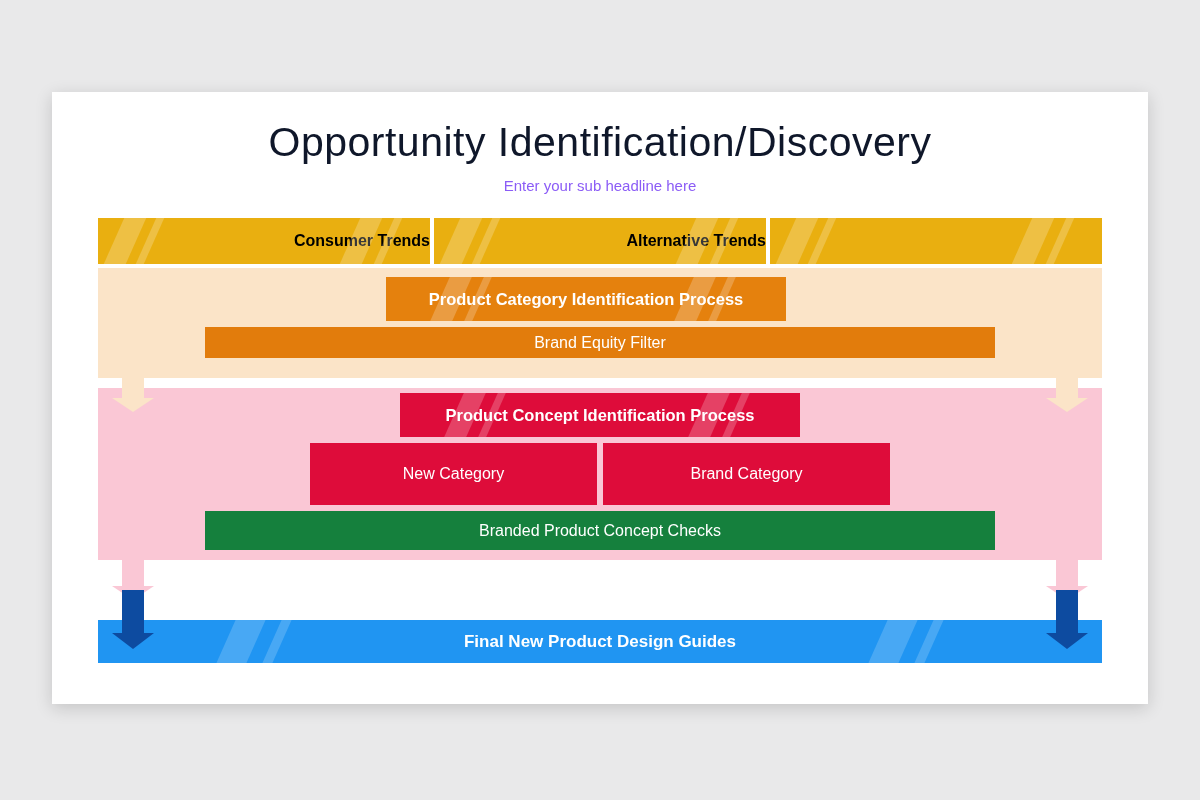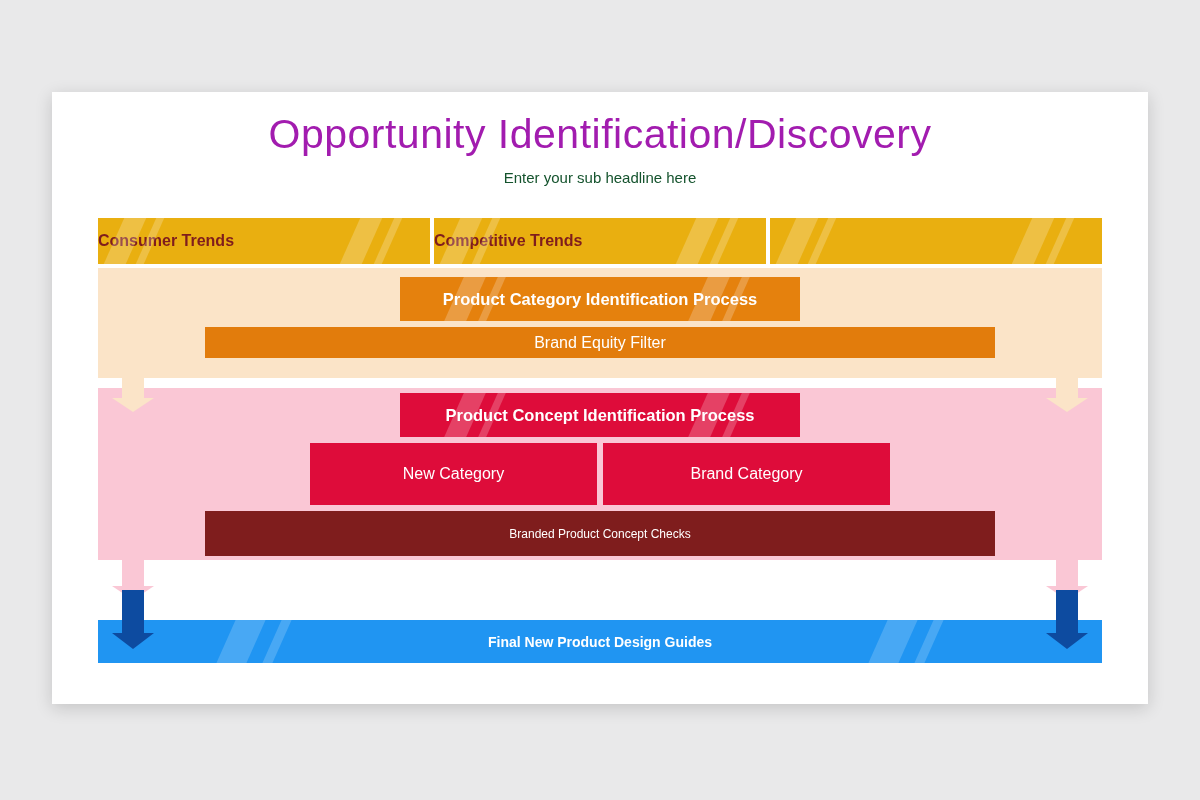--- a/index.html
+++ b/index.html
@@ -12,64 +12,64 @@
   .stage { position:relative; width:1200px; height:800px; }
 
   .slide {
     position:absolute; left:52px; top:92px;
     width:1096px; height:612px;
     background:#ffffff;
     box-shadow:0 4px 16px rgba(0,0,0,.16);
   }
 
   .title {
-    margin:0; padding-top:19px;
+    margin:0; padding-top:27px;
     text-align:center;
     font-size:41px; font-weight:400;
-    color:#a21caf; letter-spacing:.5px;
+    color:#0f172a; letter-spacing:.5px;
   }
   .subtitle {
     margin:11px 0 0 0;
     text-align:center;
-    font-size:15px; color:#14532d;
+    font-size:15px; color:#8b5cf6;
   }
 
   .content { position:absolute; left:46px; top:126px; width:1004px; height:450px; }
 
   .bar {
     position:absolute;
     display:flex; align-items:center; justify-content:center;
     color:#ffffff; text-align:center;
     overflow:hidden;
   }
   .bar span { position:relative; z-index:2; }
 
   
   .row-trends { position:absolute; left:0; top:0; width:1004px; height:46px; display:flex; gap:4px; }
   .trend-bar {
     position:relative; flex:1; height:46px;
     background:#e9af10;
-    display:flex; align-items:center; justify-content:flex-start;
-    color:#7f1d1d; font-weight:bold; font-size:16px;
+    display:flex; align-items:center; justify-content:flex-end;
+    color:#000000; font-weight:bold; font-size:16px;
     overflow:hidden;
   }
 
   .band-peach { position:absolute; left:0; top:50px;  width:1004px; height:110px; background:#fbe4c8; }
   .band-pink  { position:absolute; left:0; top:170px; width:1004px; height:172px; background:#fac7d5; }
 
-  .bar-orange-header { left:302px; top:59px;  width:400px; height:44px; background:#e5810d; font-weight:bold; font-size:16.5px; }
+  .bar-orange-header { left:288px; top:59px;  width:400px; height:44px; background:#e5810d; font-weight:bold; font-size:16.5px; }
   .bar-orange-filter { left:107px; top:109px; width:790px; height:31px; background:#e27c0c; font-size:16px; }
 
   .bar-red-header { left:302px; top:175px; width:400px; height:44px; background:#de0c3a; font-weight:bold; font-size:16.5px; }
   .bar-red-new    { left:212px; top:225px; width:287px; height:62px; background:#de0c3a; font-size:16px; }
   .bar-red-core   { left:505px; top:225px; width:287px; height:62px; background:#de0c3a; font-size:16px; }
-  .bar-red-checks { left:107px; top:293px; width:790px; height:45px; background:#7f1d1d; font-size:12px; }
+  .bar-red-checks { left:107px; top:293px; width:790px; height:39px; background:#15803d; font-size:16px; }
 
   .bar-blue-dark  { left:0; top:350px; width:1004px; height:46px; background:#0f62c5; font-weight:bold; font-size:17px; }
-  .bar-blue-light { left:0; top:402px; width:1004px; height:43px; background:#2095f2; font-weight:bold; font-size:14px; }
+  .bar-blue-light { left:0; top:402px; width:1004px; height:43px; background:#2095f2; font-weight:bold; font-size:17px; }
 
   
   .sh {
     position:absolute; top:-8px; bottom:-8px;
     background:rgba(255,255,255,.22);
     transform:skewX(-24deg);
     pointer-events:none; z-index:1;
   }
   .sh.w  { width:22px; }
   .sh.t  { width:8px;  }
@@ -116,21 +116,21 @@
           <i class="sh t" style="left:48px"></i>
           <i class="sh w" style="left:252px"></i>
           <i class="sh t" style="left:286px"></i>
           <span>Consumer Trends</span>
         </div>
         <div class="trend-bar">
           <i class="sh w" style="left:16px"></i>
           <i class="sh t" style="left:48px"></i>
           <i class="sh w" style="left:252px"></i>
           <i class="sh t" style="left:286px"></i>
-          <span>Competitive Trends</span>
+          <span>Alternative Trends</span>
         </div>
         <div class="trend-bar">
           <i class="sh w" style="left:16px"></i>
           <i class="sh t" style="left:48px"></i>
           <i class="sh w" style="left:252px"></i>
           <i class="sh t" style="left:286px"></i>
         </div>
       </div>
 
       <div class="band-peach"></div>

